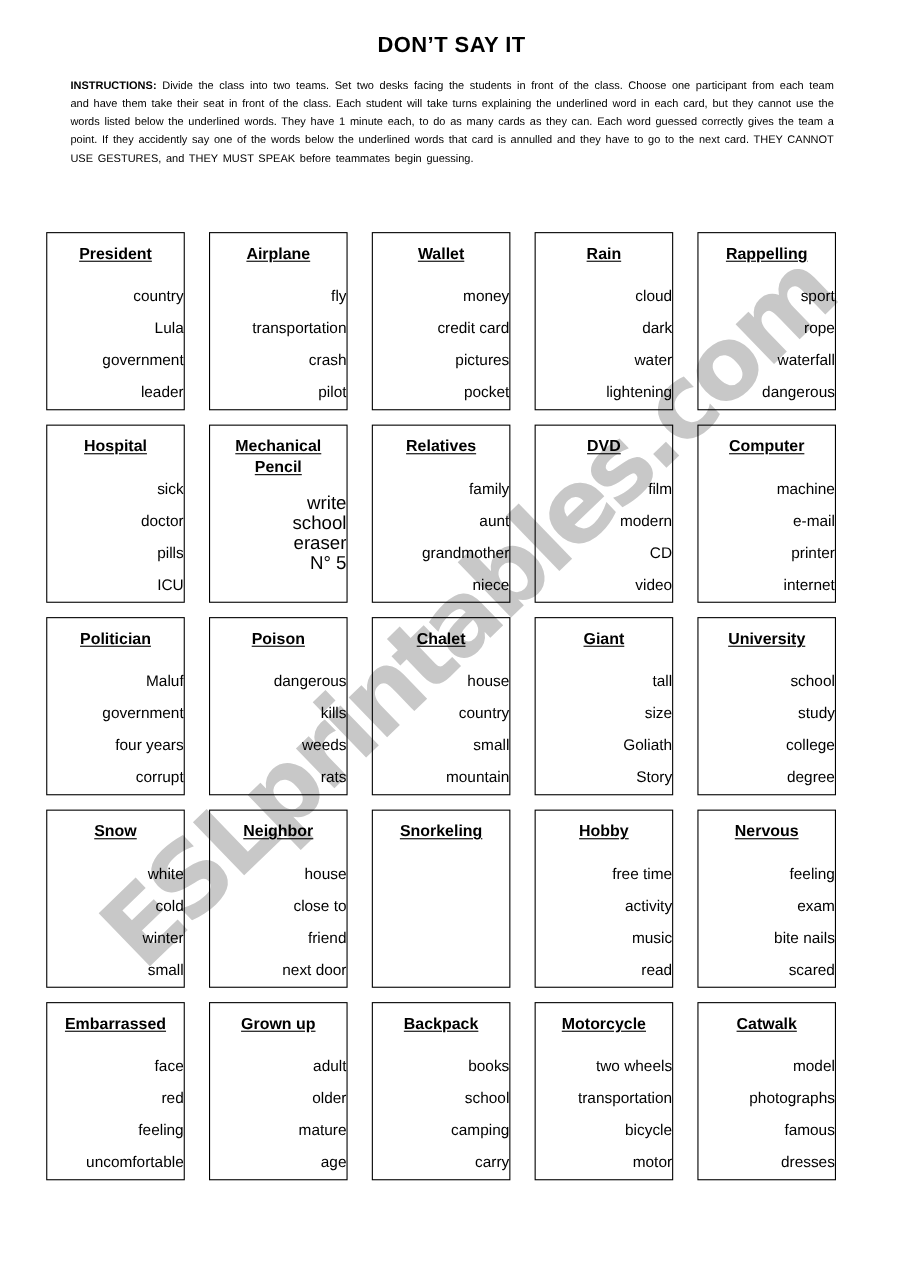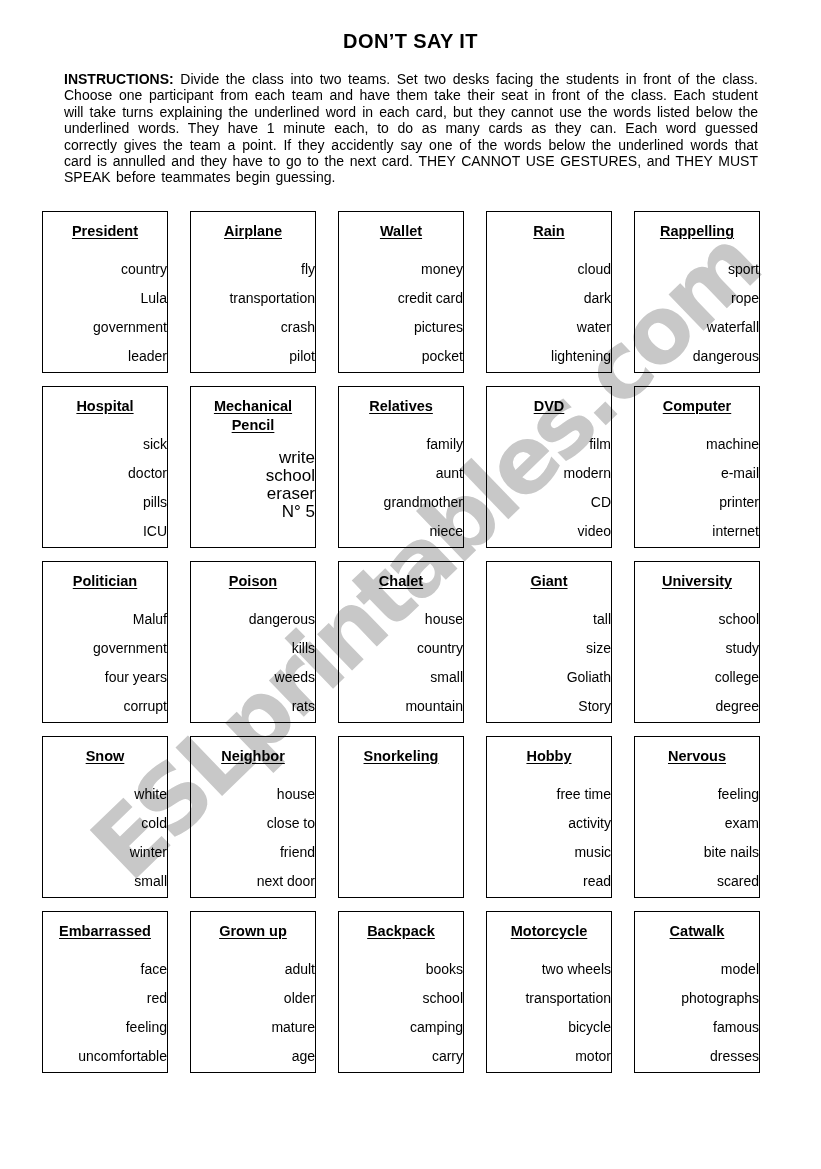--- a/index.html
+++ b/index.html
@@ -22,21 +22,21 @@
     font-size: 20px;
     font-weight: bold;
     letter-spacing: 0.4px;
   }
   .instructions {
     position: absolute;
     top: 71px;
     left: 64px;
     width: 694px;
     margin: 0;
-    font-size: 14px;
+    font-size: 10px;
     line-height: 16.4px;
     text-align: justify;
     word-spacing: 1.5px;
   }
   .instructions b { font-weight: bold; }
   .watermark {
     position: absolute;
     left: 425px;
     top: 556px;
     transform: translate(-50%, -50%) rotate(-44deg);

